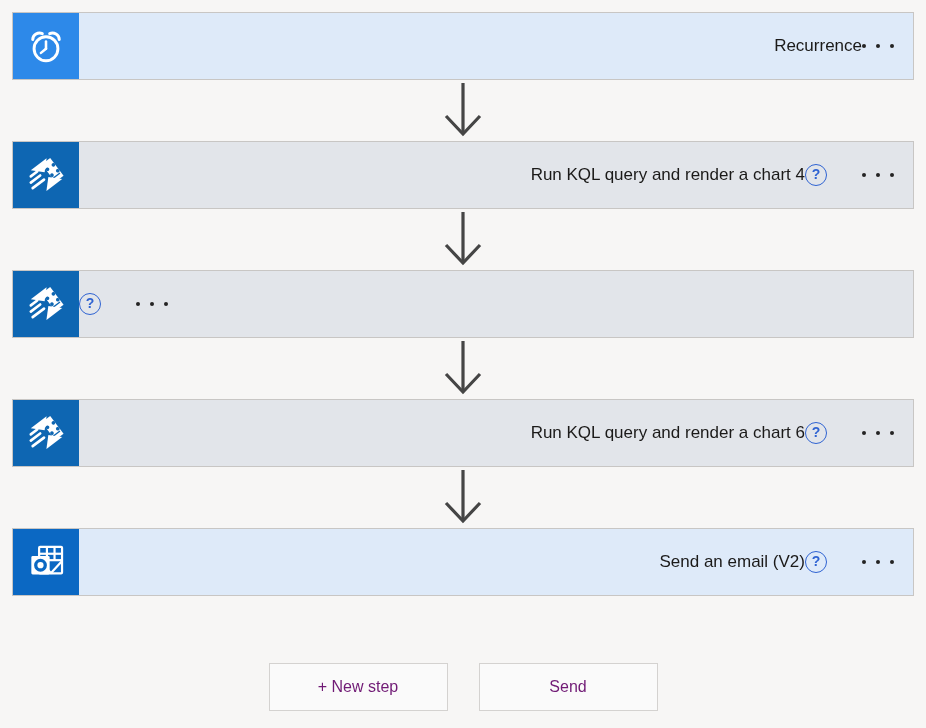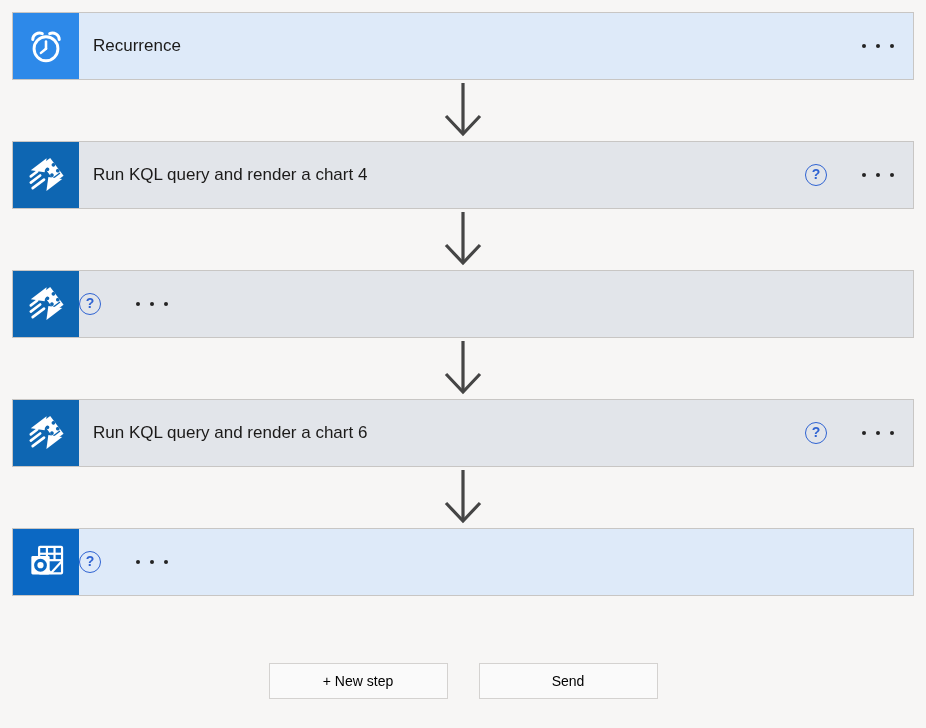--- a/index.html
+++ b/index.html
@@ -25,21 +25,21 @@
     display:flex;align-items:center;justify-content:center;
   }
   .tile-recurrence{background:#2d89e9;}
   .tile-kusto{background:#0e66b2;}
   .tile-outlook{background:#0b68c3;}
   .step-title{
     flex:1;
     margin-left:14px;
     font-size:17px;
     color:#1b1a19;
-    white-space:nowrap;overflow:hidden;
+    white-space:nowrap;overflow:hidden;text-align:right;
   }
   .help-badge{
     box-sizing:border-box;
     width:22px;height:22px;
     border:1.6px solid #2f63d2;
     border-radius:50%;
     color:#2f63d2;
     font-size:14px;line-height:19px;
     text-align:center;
     margin-right:35px;
@@ -59,25 +59,25 @@
   .arrow-wrap{
     height:61px;
     display:flex;align-items:center;justify-content:center;
   }
   .footer{
     margin-top:67px;
     display:flex;justify-content:center;gap:31px;
   }
   .footer button{
     box-sizing:border-box;
-    width:179px;height:36px;
+    width:179px;height:48px;
     background:#fafafa;
     border:1px solid #d4d2d0;
     font-family:"Liberation Sans", sans-serif;
-    font-size:14px;color:#000000;
+    font-size:16px;color:#701a75;
     cursor:pointer;
   }
 </style>
 </head>
 <body>
 
 <div class="canvas">
 
   <div class="card blue-light">
     <div class="icon-tile tile-recurrence">
@@ -229,20 +229,21 @@
           <line x1="25" y1="7.5" x2="25" y2="22"></line>
           <line x1="33.3" y1="7.5" x2="33.3" y2="22"></line>
           <line x1="16.5" y1="15" x2="41.5" y2="15"></line>
           <line x1="16.5" y1="22" x2="41.5" y2="22"></line>
           <path d="M16.5,23 L29.5,36 L41.5,23"></path>
         </g>
         <rect x="8" y="17.5" width="20" height="20" rx="1.5" fill="#ffffff"></rect>
         <circle cx="18" cy="27.5" r="5.2" fill="#ffffff" stroke="#0b68c3" stroke-width="3.6"></circle>
       </svg>
     </div>
+    <div class="step-title">Send an email (V2)</div>
     <div class="help-badge">?</div>
     <div class="dots">
         <i></i>
         <i></i>
         <i></i>
       </div>
   </div>
 
   <div class="footer">
     <button>+ New step</button>

